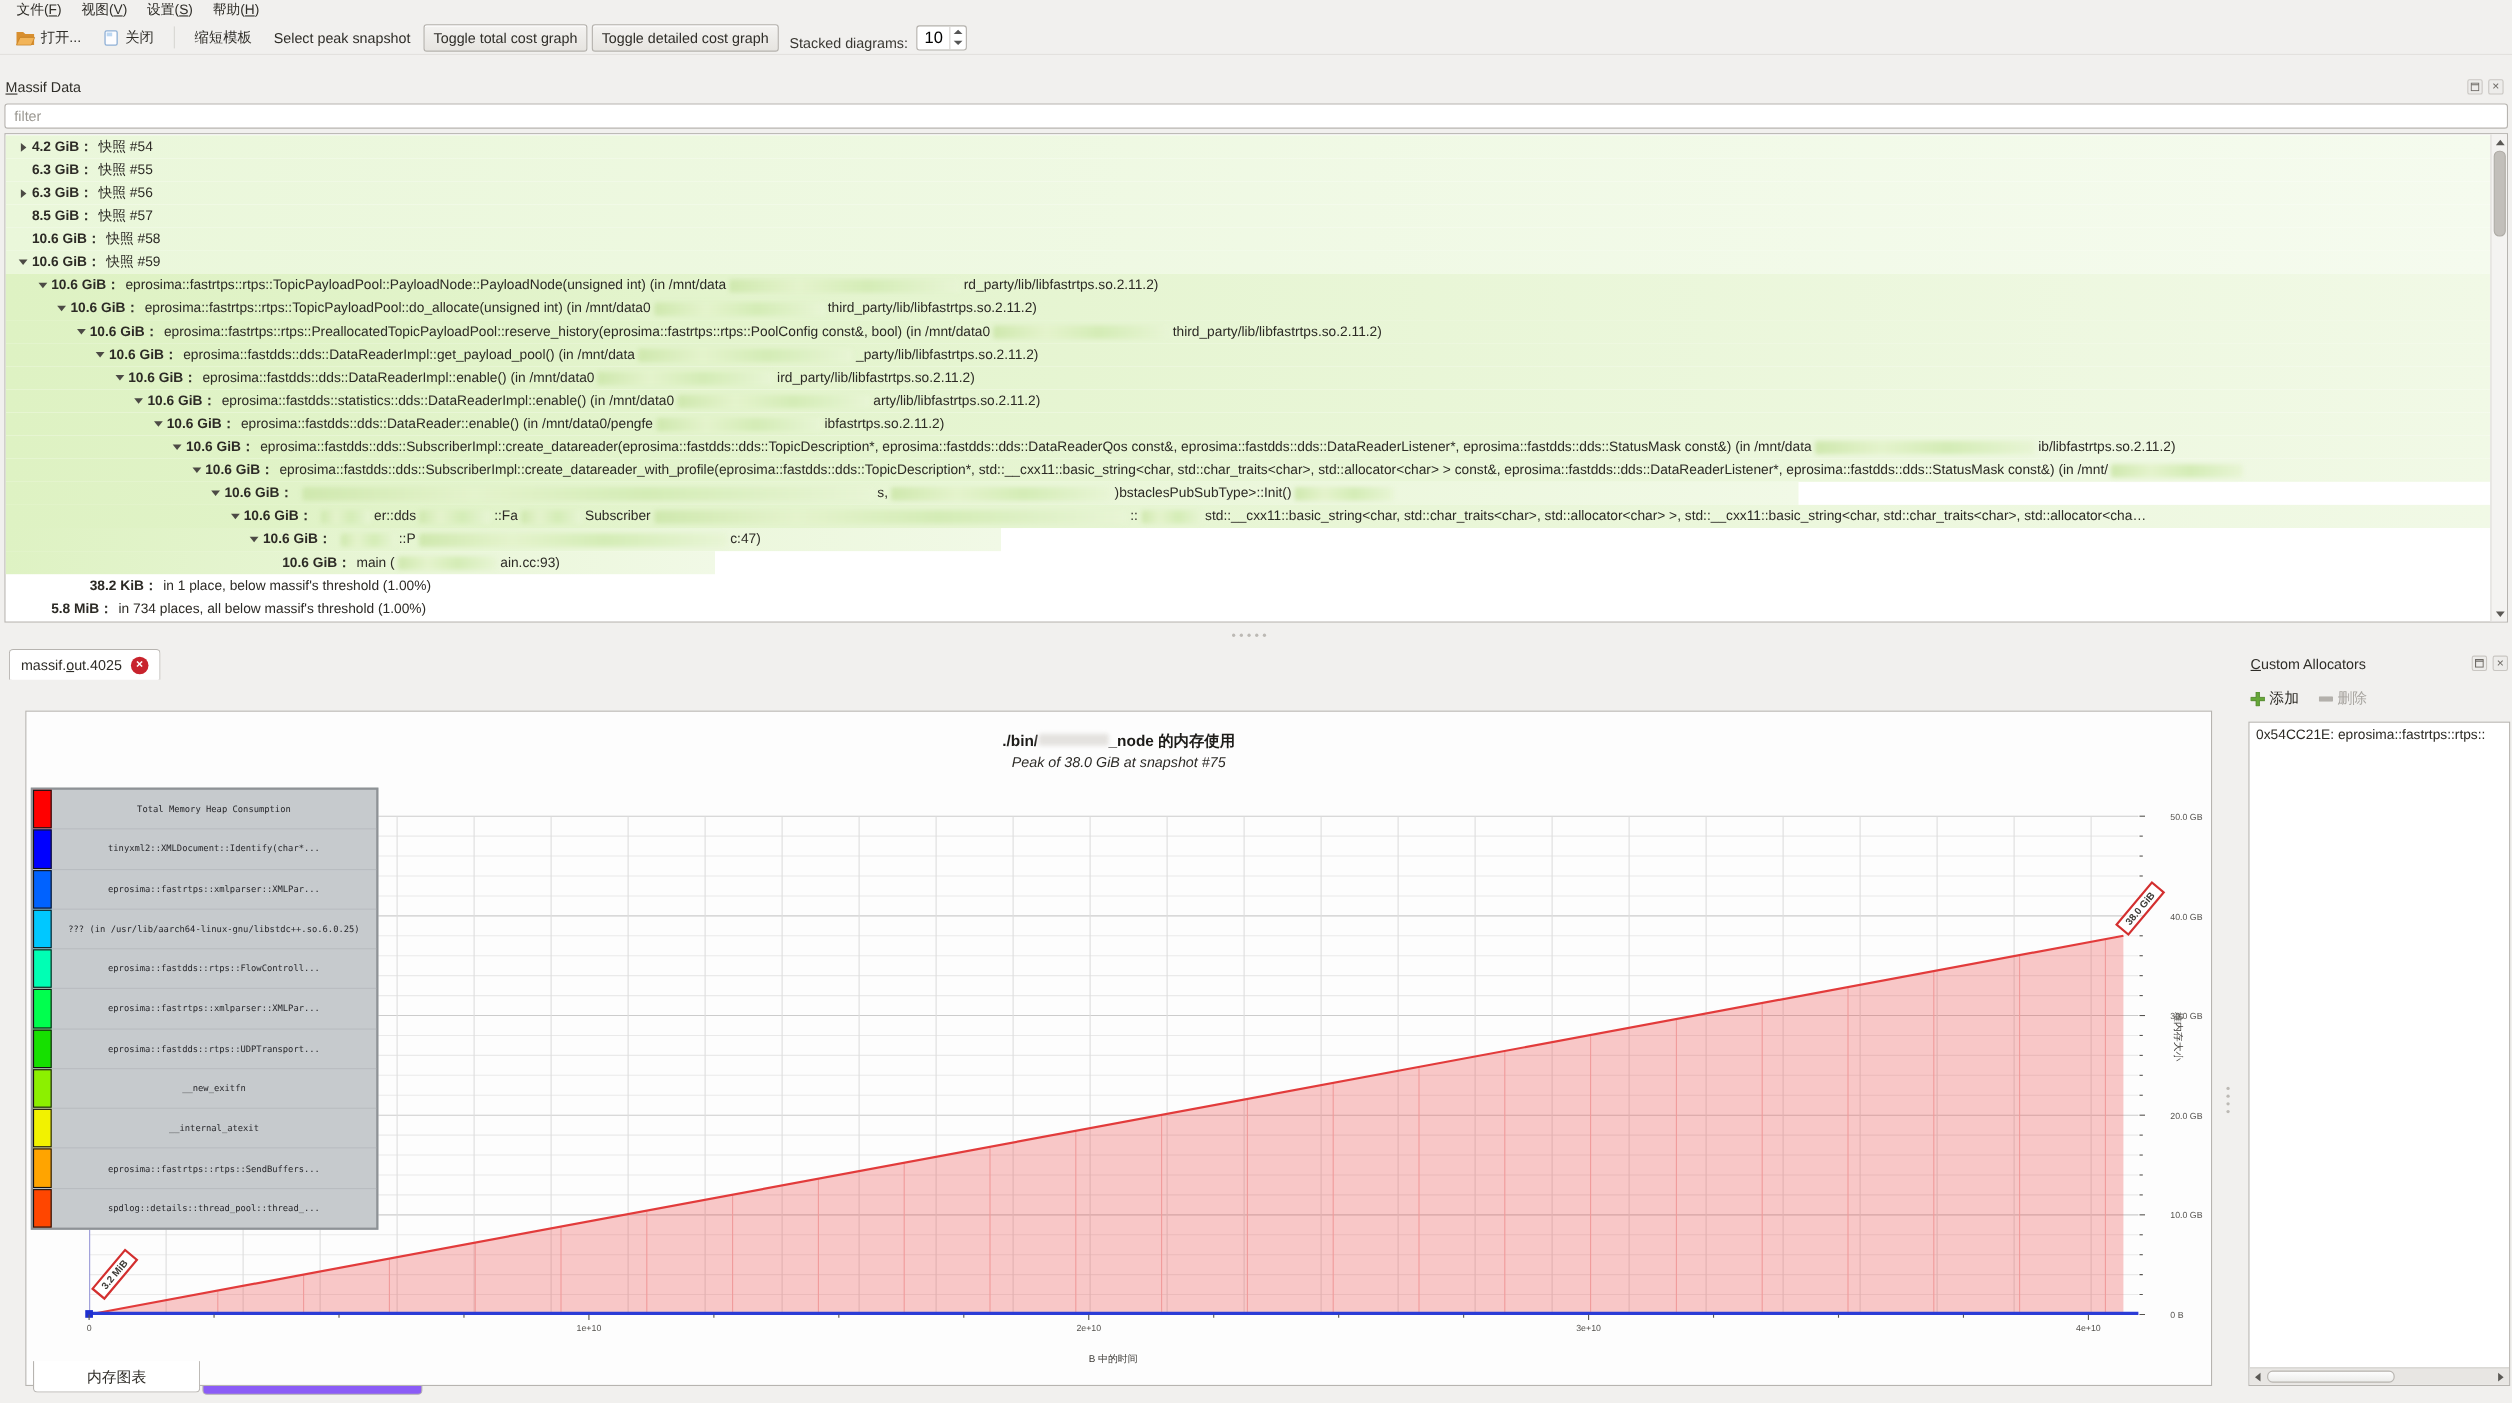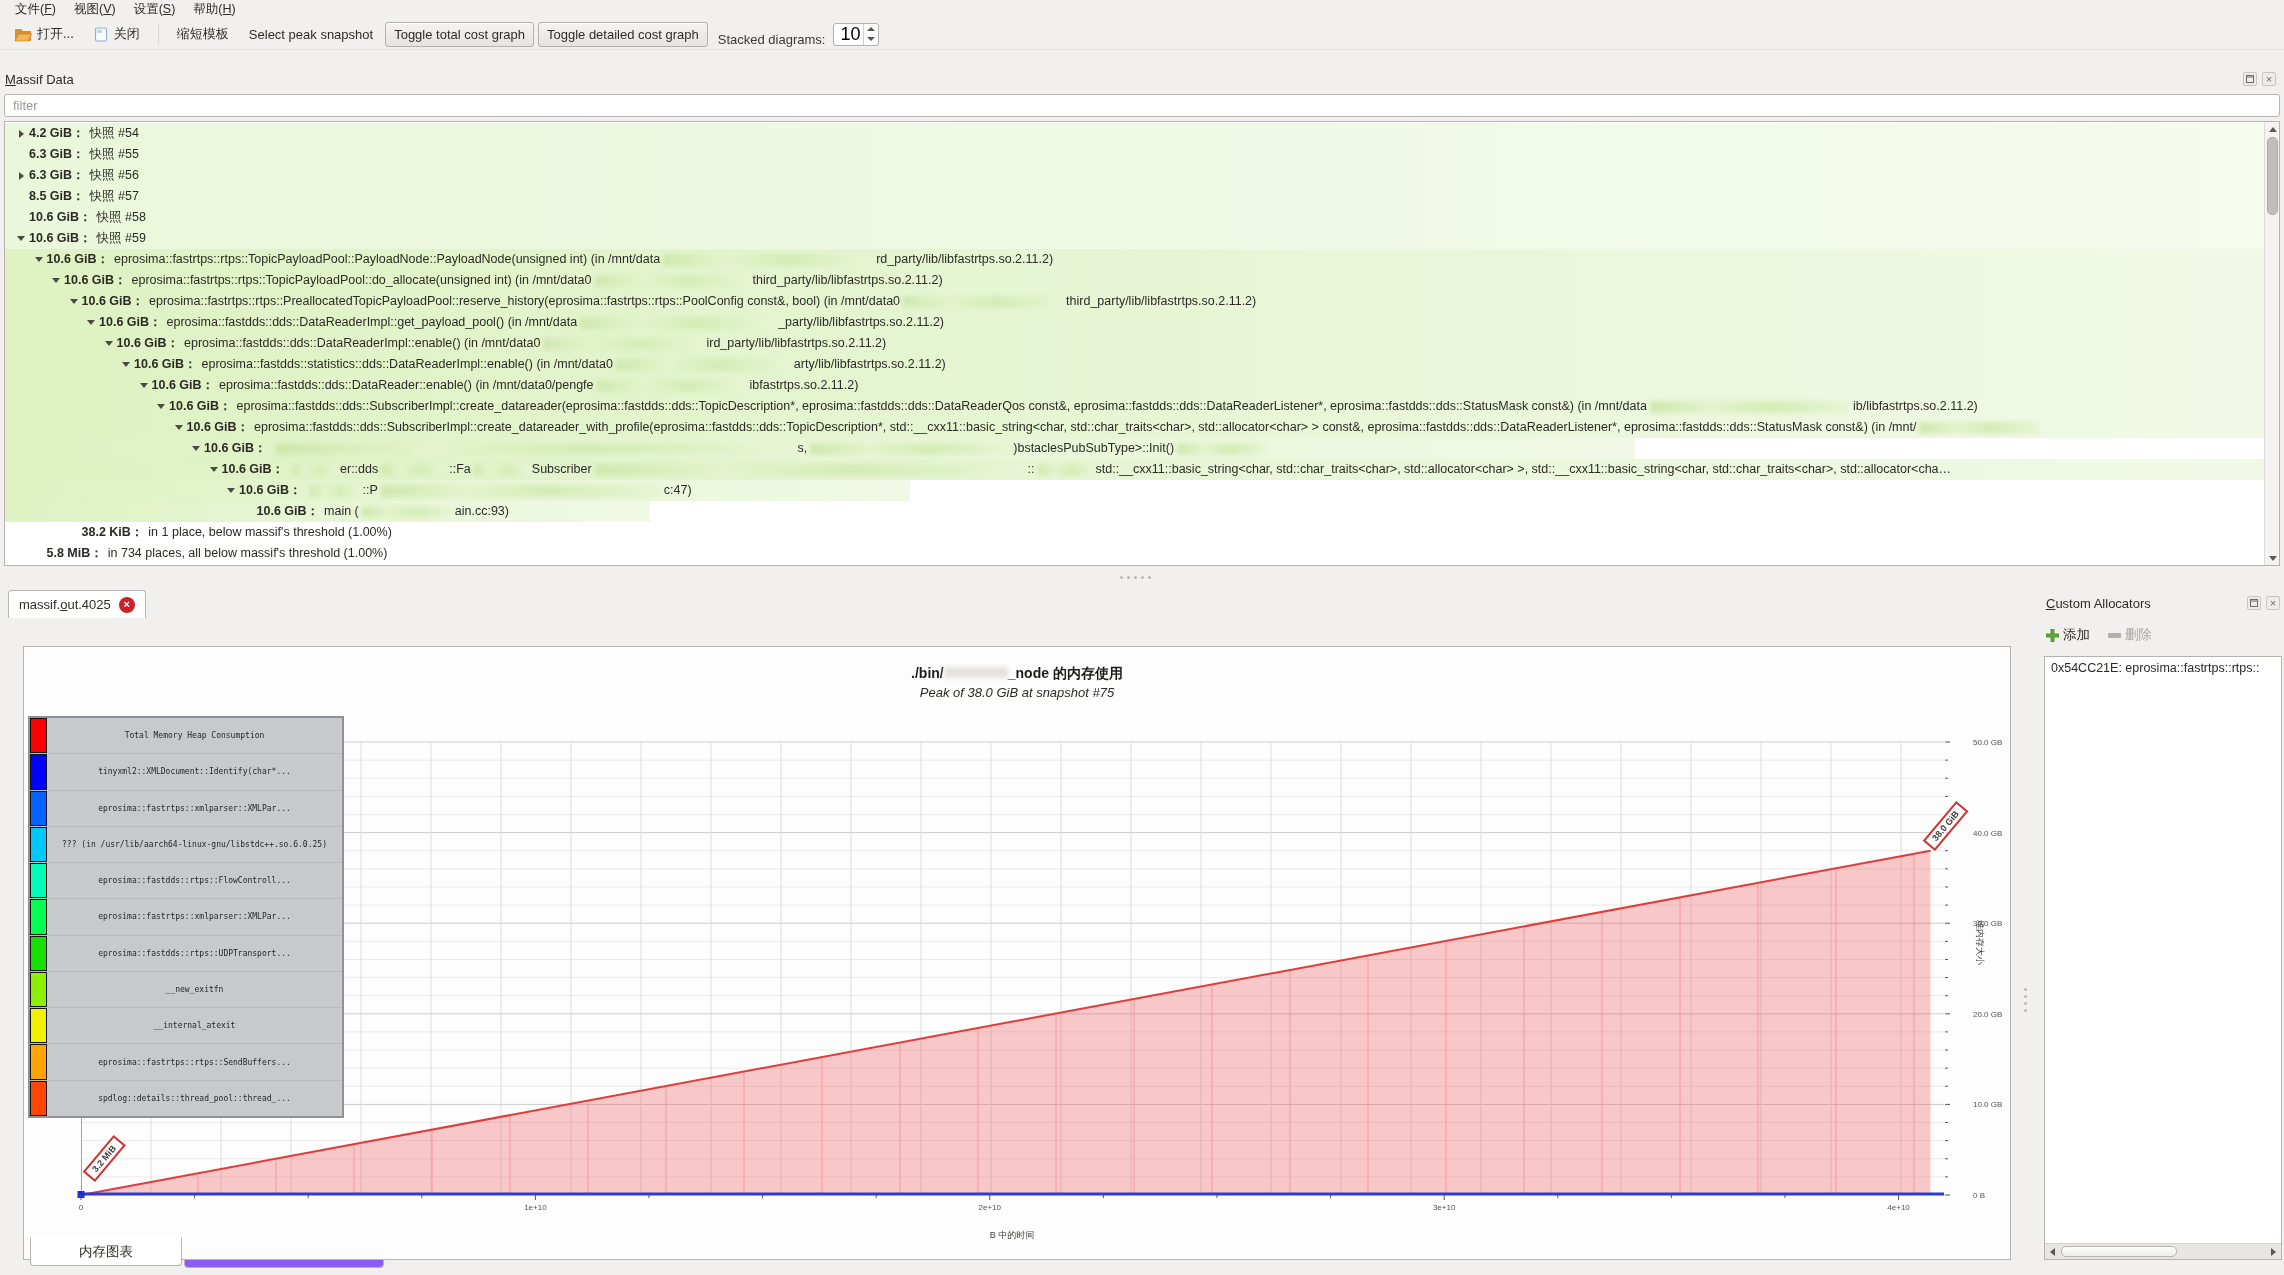--- a/index.html
+++ b/index.html
@@ -12,21 +12,21 @@
   u { text-decoration: underline; }
 
   
   .menubar { position:absolute; left:0; top:0; width:2284px; height:19px; background:#f1f0ee; display:flex; align-items:center; padding-left:6px; }
   .menu-item { padding:1px 9px; font-size:12.5px; color:#2f2d28; cursor:default; }
   .toolbar { position:absolute; left:0; top:19px; width:2284px; height:31px; background:#f1f0ee; border-bottom:1px solid #e3e1de; display:flex; align-items:center; gap:4px; padding:0 6px; }
   .tbtn { display:inline-flex; align-items:center; gap:5px; height:25px; padding:0 8px; border-radius:3px; font-size:13px; color:#2f2d28; }
   .tbtn.toggled { background:linear-gradient(#f4f3f1,#e6e4e0); border:1px solid #b4b1ac; box-shadow:inset 0 1px 0 #fff; }
   .tsep { width:1px; height:20px; background:#d8d6d2; margin:0 6px; }
   .spinbox { display:inline-flex; width:46px; height:23px; background:#fff; border:1px solid #b4b1ac; border-radius:3px; overflow:hidden; margin-left:4px; }
-  .spinbox .val { flex:1; border:0; outline:0; font-size:18px; padding-left:6px; width:28px; background:transparent; }
+  .spinbox .val { flex:1; border:0; outline:0; font-size:15px; padding-left:6px; width:28px; background:transparent; }
   .spin-arrows { width:15px; display:flex; flex-direction:column; border-left:1px solid #d4d2cf; }
   .spin-arrows div { flex:1; display:flex; align-items:center; justify-content:center; }
   .arr-up { width:0; height:0; border-left:4px solid transparent; border-right:4px solid transparent; border-bottom:4px solid #555; }
   .arr-dn { width:0; height:0; border-left:4px solid transparent; border-right:4px solid transparent; border-top:4px solid #555; }
 
   
   .dock-title { position:absolute; font-size:13px; color:#2f2d28; }
   .dock-icons { position:absolute; display:flex; gap:5px; }
   .dock-icon { width:14px; height:14px; display:flex; align-items:center; justify-content:center; color:#6e6b66; font-size:11px; border:1px solid #c9c6c2; border-radius:2px; background:#edecea; }
 

